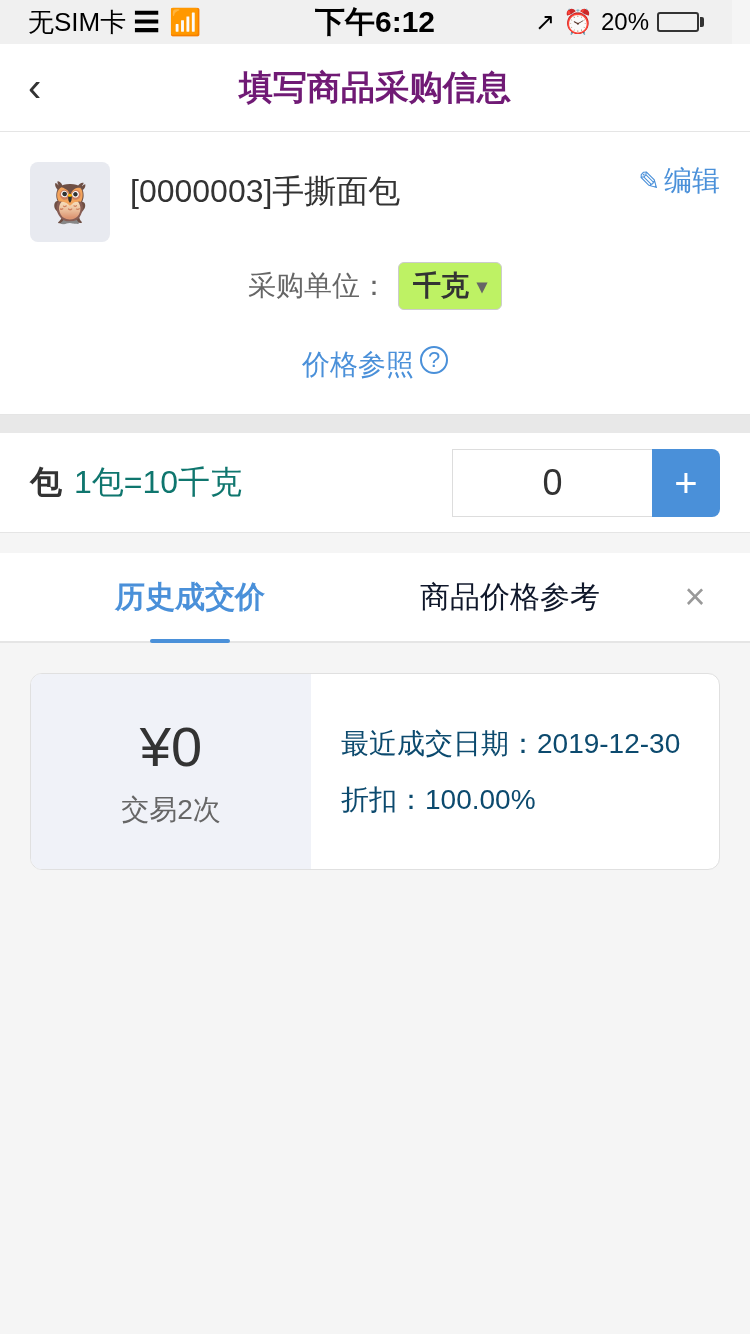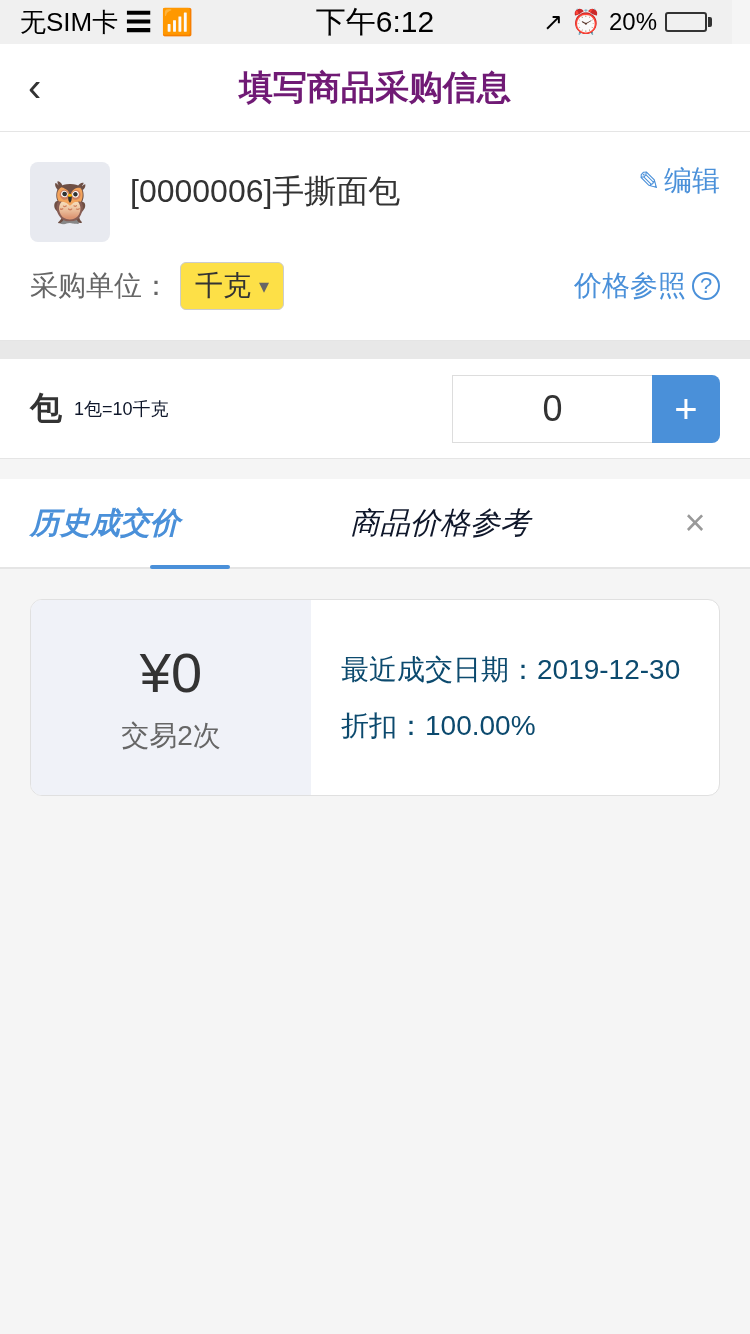--- a/index.html
+++ b/index.html
@@ -13,33 +13,33 @@
     }
 
     
     .status-bar {
       width: 732px;
       height: 44px;
       background: #f0f0f0;
       display: flex;
       align-items: center;
       justify-content: space-between;
-      padding: 0 20px;
+      padding: 0 28px;
       font-size: 26px;
       font-weight: 500;
     }
     .status-left {
       display: flex;
       align-items: center;
       gap: 10px;
       font-size: 26px;
     }
     .status-center {
       font-size: 30px;
-      font-weight: 400;
+      font-weight: 700;
       position: absolute;
       left: 50%;
       transform: translateX(-50%);
     }
     .status-right {
       display: flex;
       align-items: center;
       gap: 8px;
       font-size: 24px;
     }
@@ -144,48 +144,51 @@
       cursor: pointer;
       flex-shrink: 0;
     }
     .edit-icon-small {
       font-size: 26px;
     }
     .product-unit-row {
       display: flex;
       align-items: center;
       justify-content: space-between;
+      flex-direction: column;
     }
     .unit-label {
       font-size: 28px;
       color: #666;
     }
     .unit-selector {
       display: inline-flex;
       align-items: center;
       border: 1px solid #ccc;
       border-radius: 6px;
       padding: 4px 14px;
-      background: #fde047;
+      background: #bef264;
       font-size: 28px;
       color: #333;
       gap: 8px;
       cursor: pointer;
+      font-weight: bold;
     }
     .unit-arrow {
       font-size: 20px;
       color: #666;
     }
     .price-ref-link {
       color: #4a90d9;
       font-size: 28px;
       display: flex;
-      align-items: center;
+      align-items: flex-start;
       gap: 6px;
       cursor: pointer;
+      margin-top: 36px;
     }
     .price-ref-help {
       width: 28px;
       height: 28px;
       border: 2px solid #4a90d9;
       border-radius: 50%;
       display: flex;
       align-items: center;
       justify-content: center;
       font-size: 22px;
@@ -213,22 +216,22 @@
       display: flex;
       align-items: center;
       gap: 12px;
     }
     .qty-unit-big {
       font-size: 32px;
       font-weight: 600;
       color: #333;
     }
     .qty-conversion {
-      font-size: 18px;
-      color: #0f172a;
+      font-size: 32px;
+      color: #0f766e;
     }
     .quantity-input-group {
       display: flex;
       align-items: center;
       gap: 0;
     }
     .quantity-input-box {
       width: 200px;
       height: 68px;
       border: 1px solid #ddd;
@@ -265,26 +268,25 @@
       justify-content: space-between;
       border-bottom: 2px solid #e5e5e5;
       padding: 0 30px;
       height: 90px;
       margin-top: 20px;
     }
     .tab-item {
       flex: 1;
       display: flex;
       flex-direction: column;
-      align-items: flex-start;
+      align-items: center;
       justify-content: center;
       height: 100%;
       cursor: pointer;
       position: relative;
-      font-style: italic;
     }
     .tab-label {
       font-size: 30px;
       color: #0f172a;
     }
     .tab-label.active {
       color: #4a90d9;
       font-weight: 600;
     }
     .tab-underline {
@@ -387,21 +389,21 @@
   </div>
   <div class="nav-title">填写商品采购信息</div>
 </div>
 
 <div class="product-card">
   <div class="product-top">
     <div class="product-left">
       <div class="product-thumbnail">
         <span class="owl-icon">🦉</span>
       </div>
-      <div class="product-name">[0000006]手撕面包</div>
+      <div class="product-name">[0000003]手撕面包</div>
     </div>
     <div class="edit-link">
       <span class="edit-icon-small">✎</span>
       <span>编辑</span>
     </div>
   </div>
   <div class="product-unit-row">
     <div style="display:flex; align-items:center; gap:10px;">
       <span class="unit-label">采购单位：</span>
       <div class="unit-selector">

